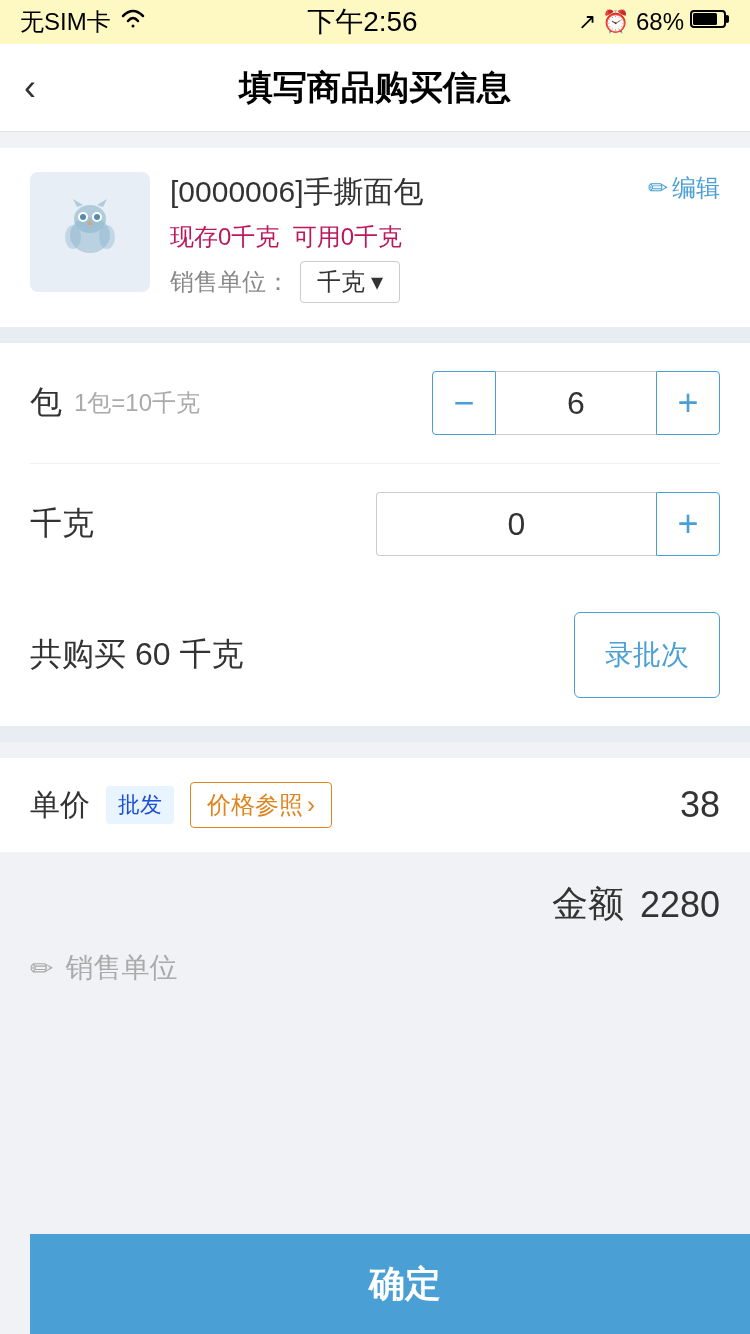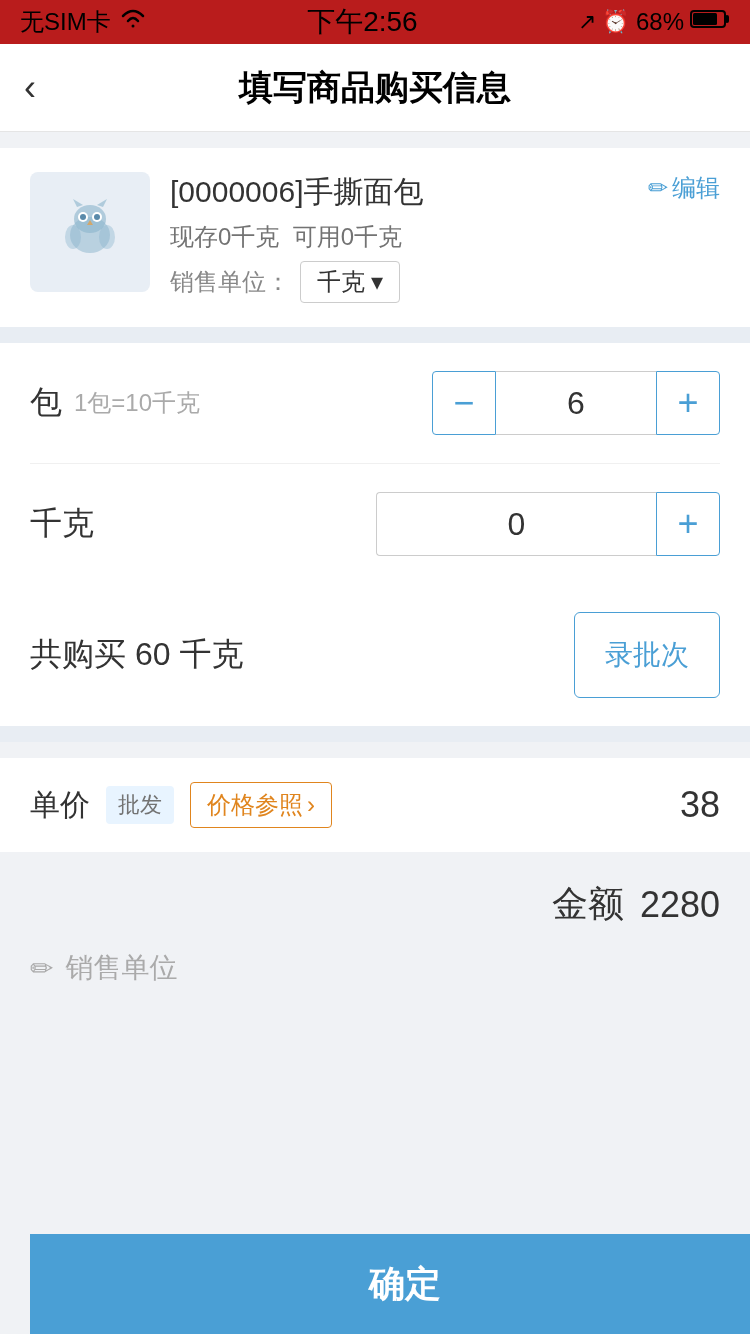--- a/index.html
+++ b/index.html
@@ -10,21 +10,21 @@
       font-family: -apple-system, "PingFang SC", "Helvetica Neue", Arial, sans-serif;
       background: #f0f2f5;
       font-size: 28px;
       color: #333;
     }
 
     
     .status-bar {
       width: 750px;
       height: 44px;
-      background: #b91c1c;
+      background: #fef9c3;
       display: flex;
       align-items: center;
       justify-content: space-between;
       padding: 0 20px;
       font-size: 24px;
       color: #000;
     }
     .status-left { display: flex; align-items: center; gap: 8px; }
     .status-center { font-size: 28px; font-weight: 500; }
     .status-right { display: flex; align-items: center; gap: 6px; font-size: 24px; }
@@ -67,21 +67,21 @@
       height: 120px;
       background: #e8eef5;
       border-radius: 8px;
       display: flex;
       align-items: center;
       justify-content: center;
       flex-shrink: 0;
     }
     .product-info { flex: 1; }
     .product-name { font-size: 30px; color: #333; font-weight: 500; margin-bottom: 8px; }
-    .product-stock { font-size: 24px; color: #737373; margin-bottom: 8px; }
+    .product-stock { font-size: 24px; color: #be185d; margin-bottom: 8px; }
     .product-unit { font-size: 24px; color: #888; display: flex; align-items: center; gap: 10px; }
     .unit-select {
       border: 1px solid #ccc;
       border-radius: 4px;
       padding: 4px 16px;
       font-size: 24px;
       color: #333;
       background: #fff;
       display: inline-flex;
       align-items: center;
@@ -206,21 +206,21 @@
     }
     .price-row {
       display: flex;
       align-items: center;
       gap: 16px;
       margin-bottom: 0;
     }
     .price-label { font-size: 30px; color: #333; }
     .price-badge {
       background: #e8f4ff;
-      color: #737373;
+      color: #1d4ed8;
       font-size: 22px;
       padding: 4px 12px;
       border-radius: 4px;
     }
     .price-ref-btn {
       border: 1px solid #e0851e;
       border-radius: 4px;
       padding: 6px 16px;
       font-size: 24px;
       color: #e0851e;

